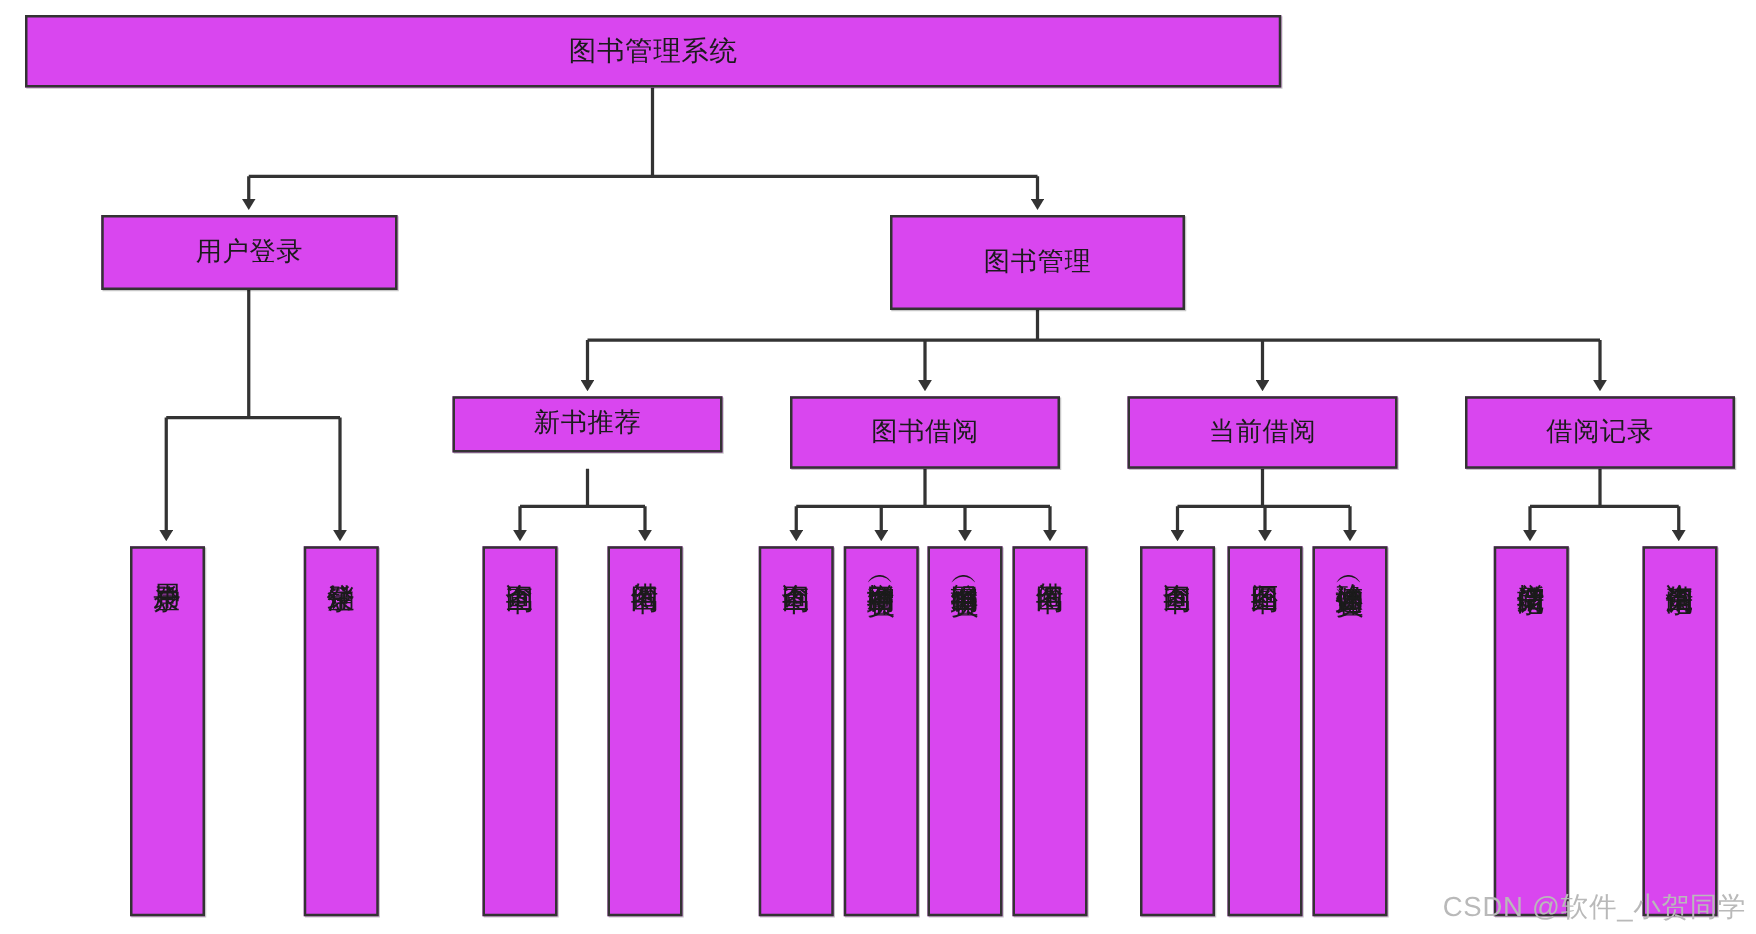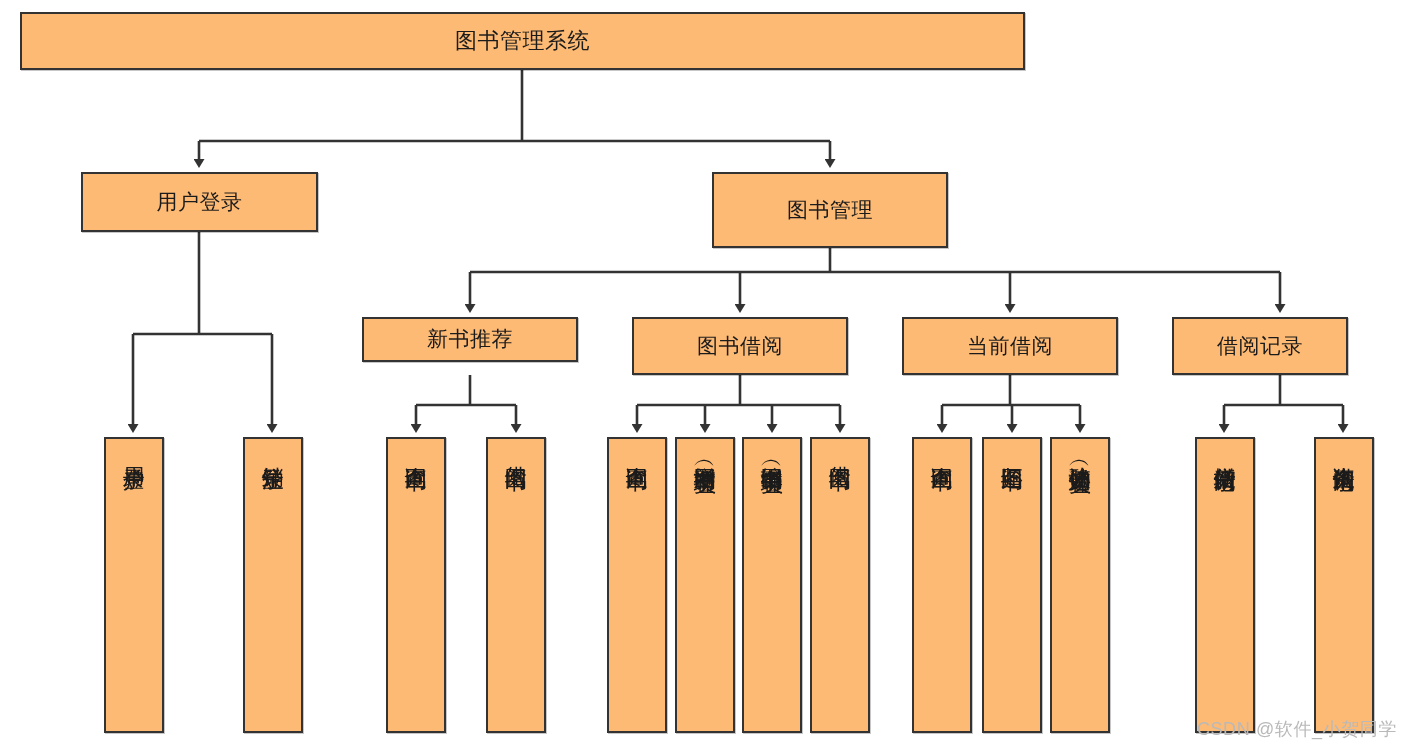--- a/index.html
+++ b/index.html
@@ -23,21 +23,21 @@
     left: 0;
     top: 0;
     width: 1405px;
     height: 747px;
     pointer-events: none;
   }
   .node {
     position: absolute;
     box-sizing: border-box;
     border: 2px solid #333333;
-    background: #fdba74;
+    background: #d946ef;
     display: flex;
     align-items: center;
     justify-content: center;
     box-shadow: 1px 1px 0 rgba(0,0,0,0.22);
   }
   .node .label {
     font-size: 21px;
     line-height: 1.18;
     letter-spacing: 0.5px;
     white-space: nowrap;
@@ -53,21 +53,21 @@
     text-orientation: upright;
     font-size: 22px;
     line-height: 1.06;
     letter-spacing: 1px;
     white-space: nowrap;
   }
   .watermark {
     position: absolute;
     right: 8px;
     bottom: 6px;
-    font-size: 18px;
+    font-size: 22px;
     color: #b9b9b9;
     letter-spacing: 0.6px;
     white-space: nowrap;
   }
 </style>
 </head>
 <body>
 
 <div id="canvas">
 
@@ -138,21 +138,21 @@
   </div>
 
   <div class="node" style="left:632px; top:317px; width:216px; height:58px;">
     <span class="label">图书借阅</span>
   </div>
 
   <div class="node" style="left:902px; top:317px; width:216px; height:58px;">
     <span class="label">当前借阅</span>
   </div>
 
-  <div class="node" style="left:1172px; top:317px; width:176px; height:58px;">
+  <div class="node" style="left:1172px; top:317px; width:216px; height:58px;">
     <span class="label">借阅记录</span>
   </div>
 
   <div id="leaf-layer">
       <div class="node leaf" style="left: 104px; top: 437px; width: 60px; height: 296px;">
         <span class="label">用户登录</span>
       </div>
       <div class="node leaf" style="left: 243px; top: 437px; width: 60px; height: 296px;">
         <span class="label">注销登录</span>
       </div>

